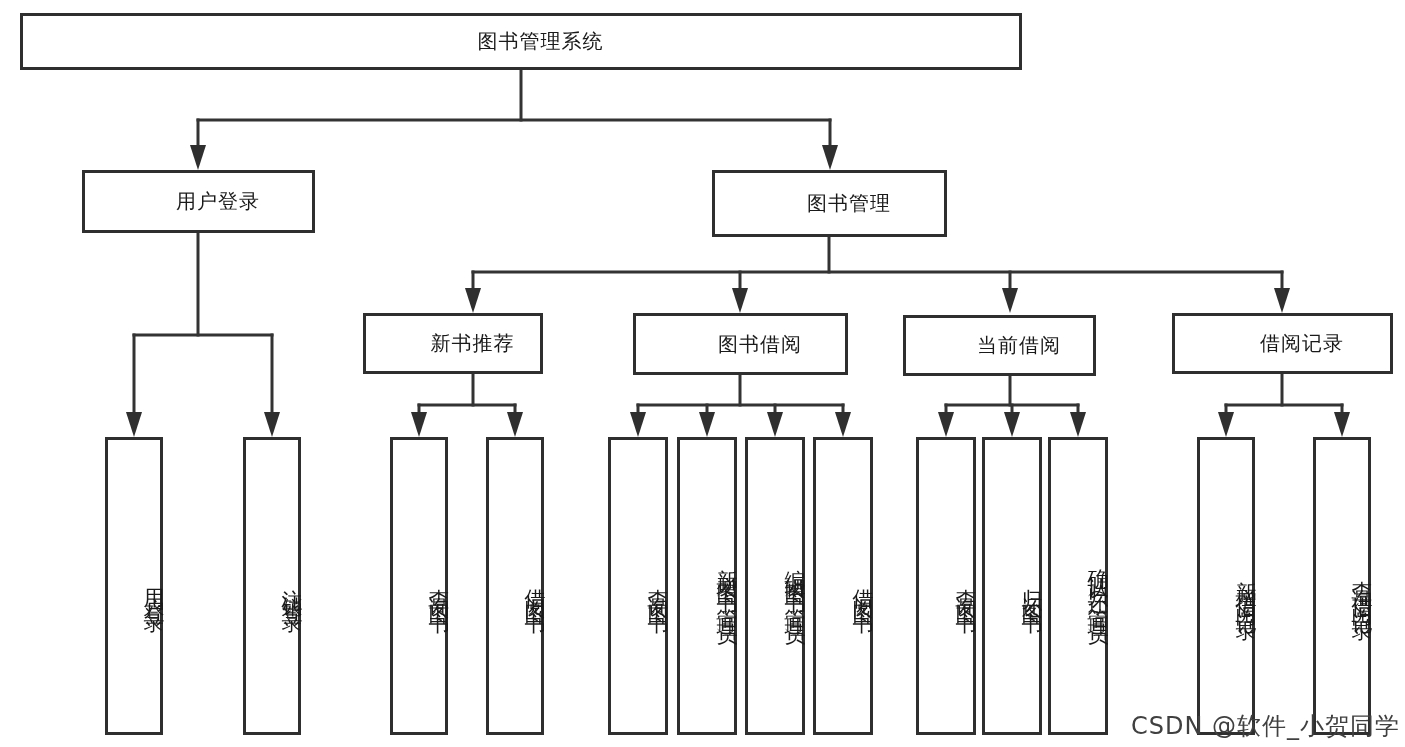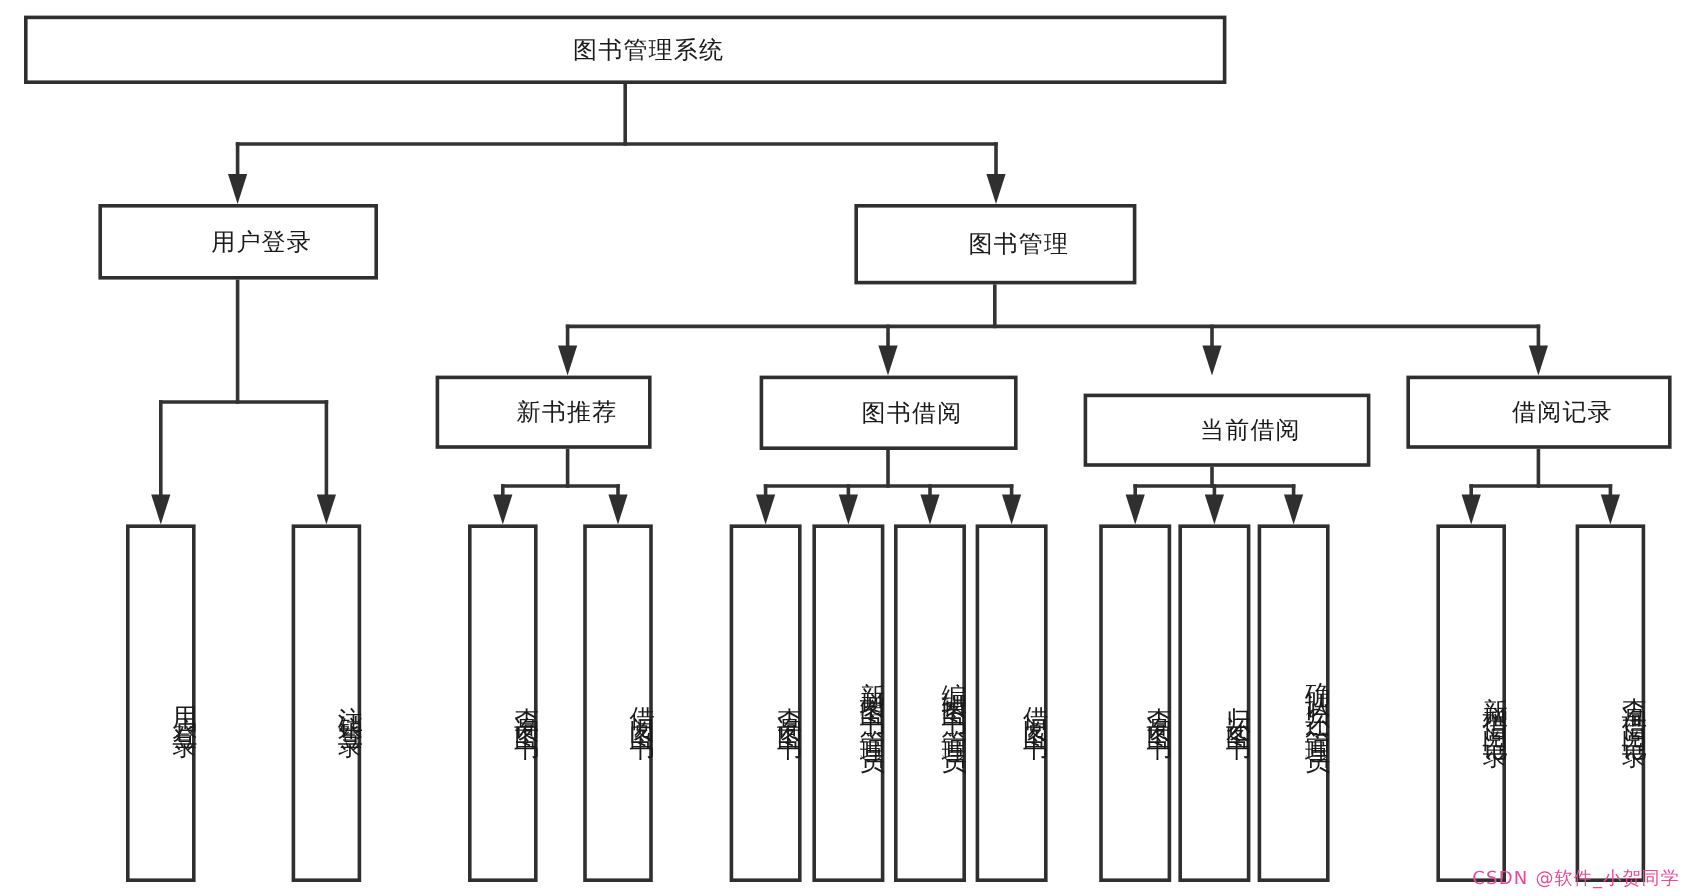--- a/index.html
+++ b/index.html
@@ -45,22 +45,22 @@
     text-orientation: mixed;
     font-size: 21px;
     letter-spacing: 8px;
     line-height: 1;
     padding-top: 4px;
   }
   #watermark {
     position: absolute;
     right: 5px;
     bottom: 5px;
-    font-size: 15px;
-    color: #ec4899;
+    font-size: 24px;
+    color: #404040;
     letter-spacing: 1px;
     white-space: nowrap;
   }
 </style>
 </head>
 <body>
 
 <div id="stage">
 
   <svg id="connectors" viewBox="0 0 1405 747" xmlns="http://www.w3.org/2000/svg">
@@ -125,21 +125,21 @@
       <polygon points="1334,412 1350,412 1342,437"></polygon>
   </svg>
 
   <div class="node h root" style="left:20px; top:13px; width:1002px; height:57px;">图书管理系统</div>
 
   <div class="node h" style="left:82px; top:170px; width:233px; height:63px;">用户登录</div>
   <div class="node h" style="left:712px; top:170px; width:235px; height:67px;">图书管理</div>
 
   <div class="node h" style="left:363px; top:313px; width:180px; height:61px;">新书推荐</div>
   <div class="node h" style="left:633px; top:313px; width:215px; height:62px;">图书借阅</div>
-  <div class="node h" style="left:903px; top:328px; width:239px; height:61px;">当前借阅</div>
+  <div class="node h" style="left:903px; top:315px; width:193px; height:61px;">当前借阅</div>
   <div class="node h" style="left:1172px; top:313px; width:221px; height:61px;">借阅记录</div>
 
   <div class="node v" style="left:105px; top:437px; width:58px; height:298px;">用户登录</div>
   <div class="node v" style="left:243px; top:437px; width:58px; height:298px;">注销登录</div>
 
   <div class="node v" style="left:390px; top:437px; width:58px; height:298px;">查询图书</div>
   <div class="node v" style="left:486px; top:437px; width:58px; height:298px;">借阅图书</div>
 
   <div class="node v" style="left:608px; top:437px; width:60px; height:298px;">查询图书</div>
   <div class="node v" style="left:677px; top:437px; width:60px; height:298px;">新增图书（管理员）</div>

